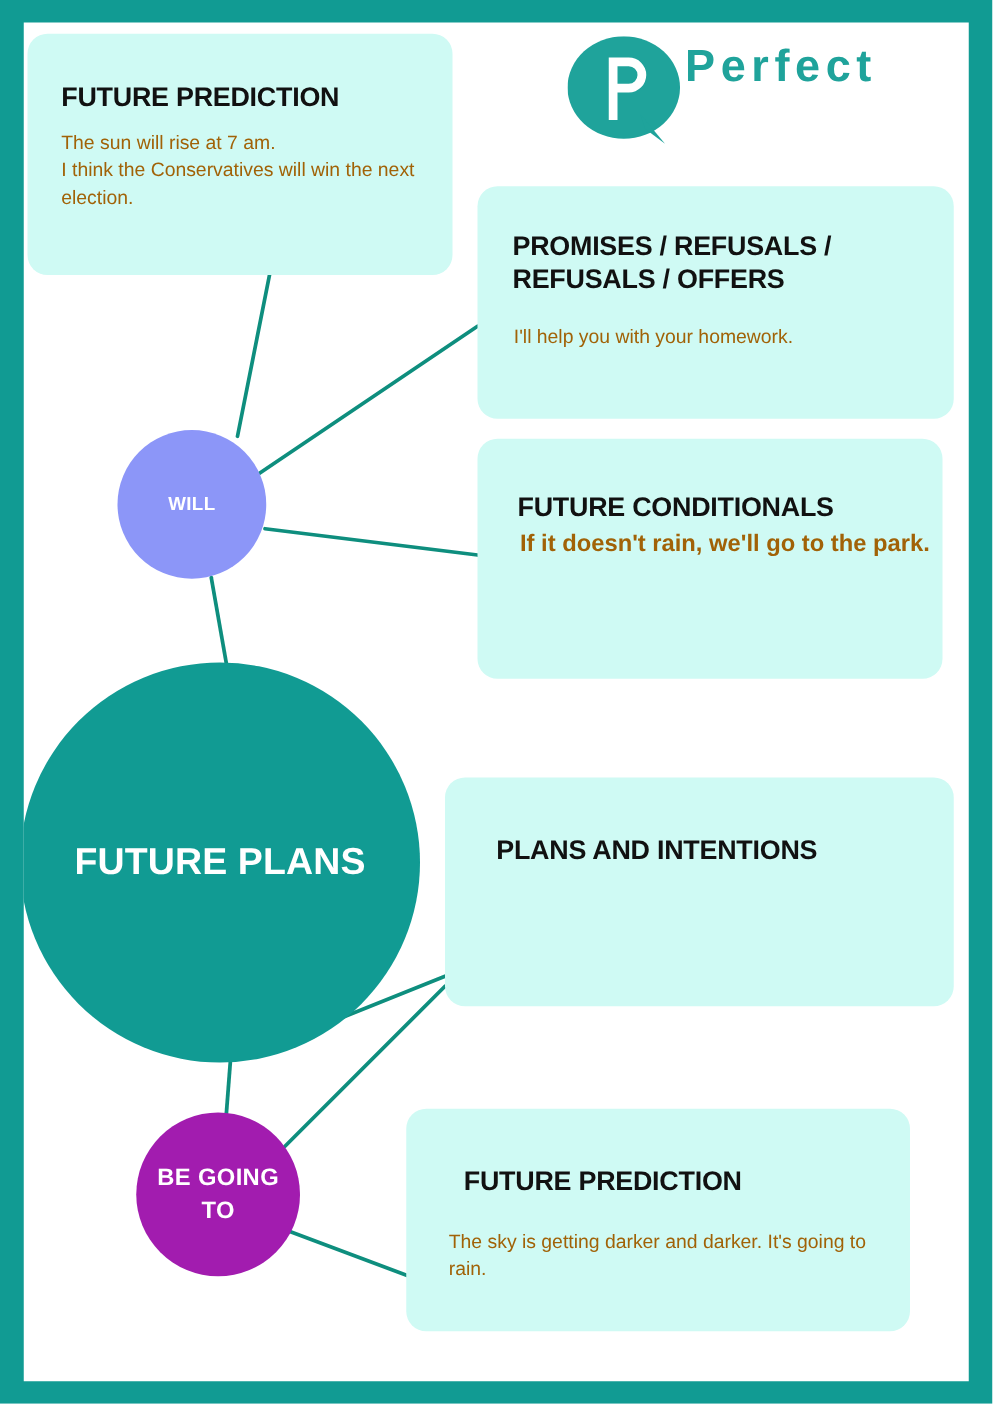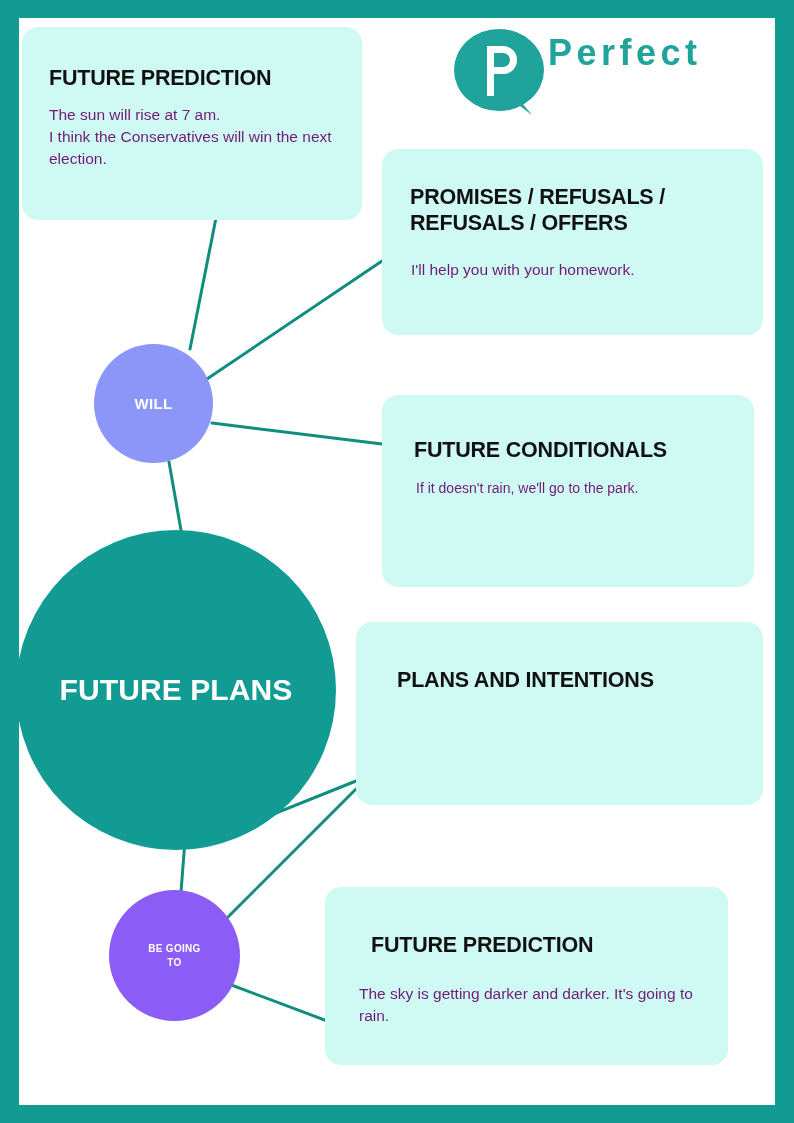--- a/index.html
+++ b/index.html
@@ -40,37 +40,37 @@
     box-sizing: border-box;
     padding: 0;
   }
   .card .ttl {
     font-weight: bold;
     color: #111111;
     letter-spacing: -0.2px;
     line-height: 1.22;
   }
   .card .bdy {
-    color: #701a75;
+    color: #a16207;
     line-height: 1.42;
   }
   .card .bdy.strong { font-weight: bold; }
 
   
   #card-future-prediction-will { left: 3px;   top: 9px;   width: 340px; height: 193px; }
   #card-future-prediction-will .ttl { position:absolute; left:27px; top:38px; font-size:21.5px; }
   #card-future-prediction-will .bdy { position:absolute; left:27px; top:77px; width: 295px; font-size:15.5px; }
 
   #card-promises { left: 363px; top: 131px; width: 381px; height: 186px; }
   #card-promises .ttl { position:absolute; left:28px; top:35px; width:330px; font-size:21.5px; }
   #card-promises .bdy { position:absolute; left:29px; top:110px; width:330px; font-size:15.5px; }
 
-  #card-conditionals { left: 363px; top: 333px; width: 372px; height: 192px; margin-top: 44px; }
+  #card-conditionals { left: 363px; top: 333px; width: 372px; height: 192px; }
   #card-conditionals .ttl { position:absolute; left:32px; top:42px; font-size:21.5px; }
-  #card-conditionals .bdy.ex { position:absolute; left:34px; top:84px; width:330px; font-size:14px; }
+  #card-conditionals .bdy.ex { position:absolute; left:34px; top:72px; width:330px; font-size:19px;font-weight:bold; }
   #card-conditionals .bdy.strong { position:absolute; left:31px; top:140px; width:330px; font-size:15.5px; }
 
   #card-plans { left: 337px; top: 604px; width: 407px; height: 183px; }
   #card-plans .ttl { position:absolute; left:41px; top:45px; font-size:21.5px; }
   #card-plans .bdy { position:absolute; left:45px; top:92px; width:350px; font-size:15.5px; }
 
   #card-future-prediction-bgt { left: 306px; top: 869px; width: 403px; height: 178px; }
   #card-future-prediction-bgt .ttl { position:absolute; left:46px; top:45px; font-size:21.5px; }
   #card-future-prediction-bgt .bdy { position:absolute; left:34px; top:96px; width:340px; font-size:15.5px; }
 
@@ -94,22 +94,22 @@
     justify-content: center;
   }
   #node-future-simple {
     left: -3px; top: 512px; width: 320px; height: 320px;
     background: #119B93;
     font-size: 30px;
     letter-spacing: 0.1px;
   }
   #node-be-going-to {
     left: 90px; top: 872px; width: 131px; height: 131px;
-    background: #8b5cf6;
-    font-size: 10px;
+    background: #a21caf;
+    font-size: 19px;
     line-height: 1.35;
     letter-spacing: 0.3px;
   }
 
   
   #logo {
     position: absolute;
     left: 435px;
     top: 11px;
     width: 310px;

